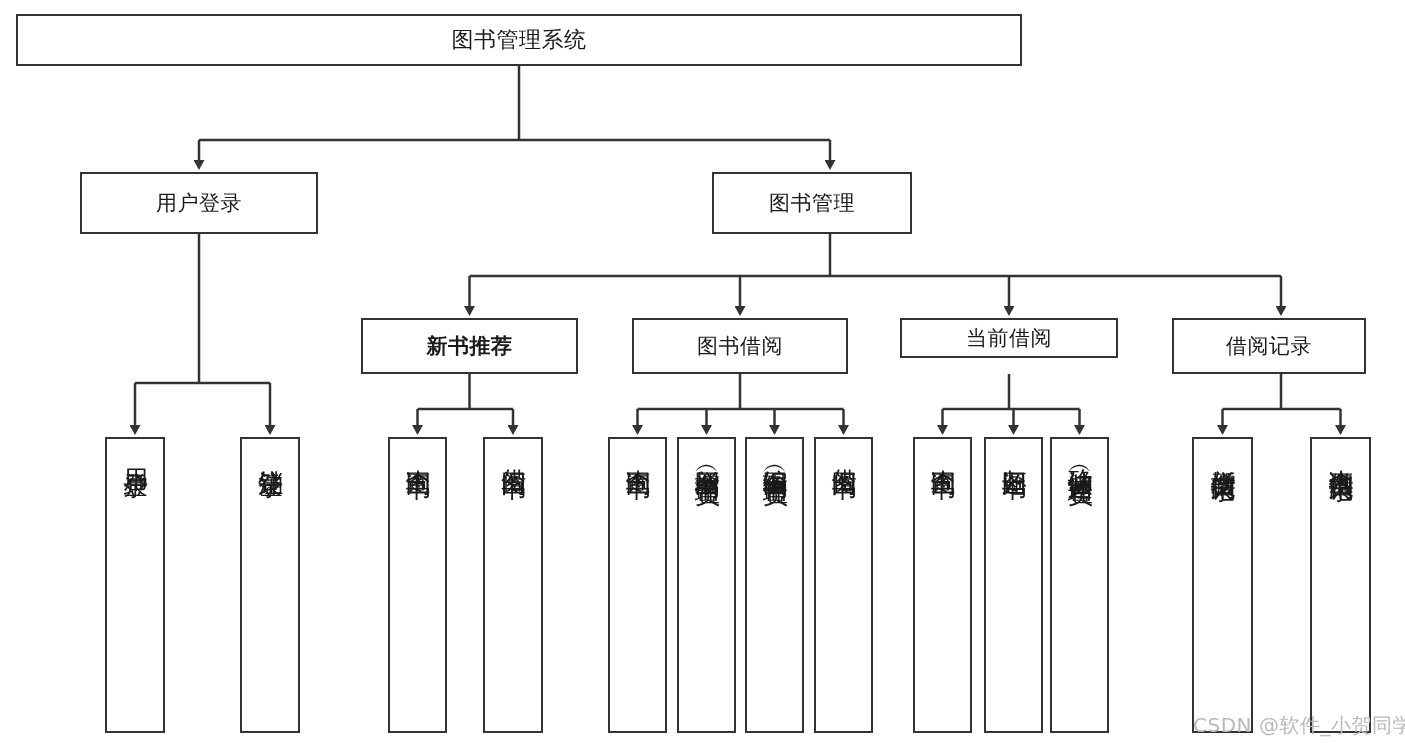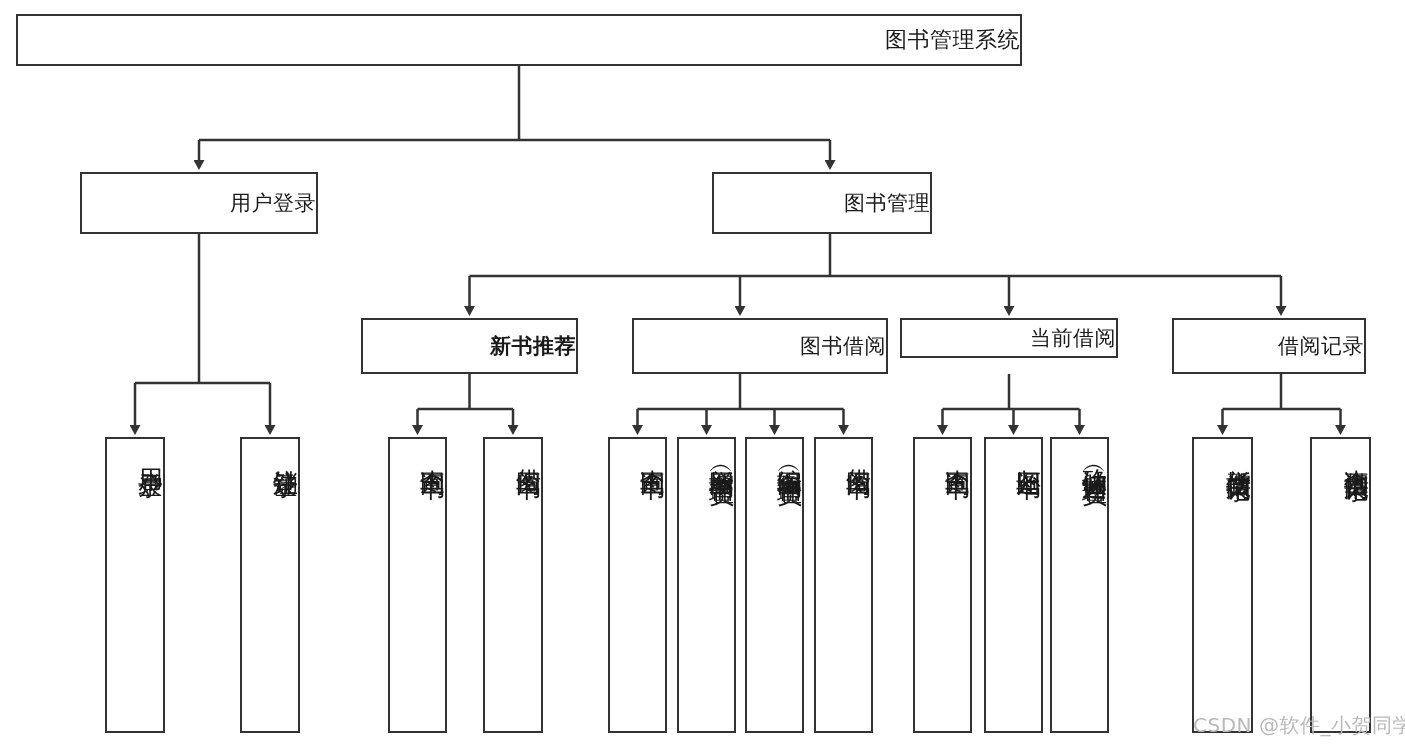--- a/index.html
+++ b/index.html
@@ -26,21 +26,21 @@
     height: 747px;
     pointer-events: none;
   }
   .node {
     position: absolute;
     box-sizing: border-box;
     border: 2px solid #333333;
     background: #ffffff;
     display: flex;
     align-items: center;
-    justify-content: flex-end;
+    justify-content: center;
     color: #1a1a1a;
   }
   .node .label {
     display: block;
     text-align: center;
     line-height: 1.18;
     white-space: pre;
   }
   .node.horiz .label {
     font-size: 21px;
@@ -117,27 +117,27 @@
       </g>
   </svg>
 
   <div id="nodes-layer">
       <div class="node horiz root" style="left: 16px; top: 14px; width: 1006px; height: 52px;">
         <span class="label">图书管理系统</span>
       </div>
       <div class="node horiz" style="left: 80px; top: 172px; width: 238px; height: 62px;">
         <span class="label">用户登录</span>
       </div>
-      <div class="node horiz" style="left: 712px; top: 172px; width: 220px; height: 62px;">
+      <div class="node horiz" style="left: 712px; top: 172px; width: 200px; height: 62px;">
         <span class="label">图书管理</span>
       </div>
       <div class="node horiz" style="left: 361px; top: 318px; width: 217px; height: 56px; font-weight: bold;">
         <span class="label">新书推荐</span>
       </div>
-      <div class="node horiz" style="left: 632px; top: 318px; width: 256px; height: 56px;">
+      <div class="node horiz" style="left: 632px; top: 318px; width: 216px; height: 56px;">
         <span class="label">图书借阅</span>
       </div>
       <div class="node horiz" style="left: 900px; top: 318px; width: 218px; height: 40px;">
         <span class="label">当前借阅</span>
       </div>
       <div class="node horiz" style="left: 1172px; top: 318px; width: 194px; height: 56px;">
         <span class="label">借阅记录</span>
       </div>
       <div class="node vert" style="left: 105px; top: 437px; width: 60px; height: 296px;">
         <span class="label">用户登录</span>

